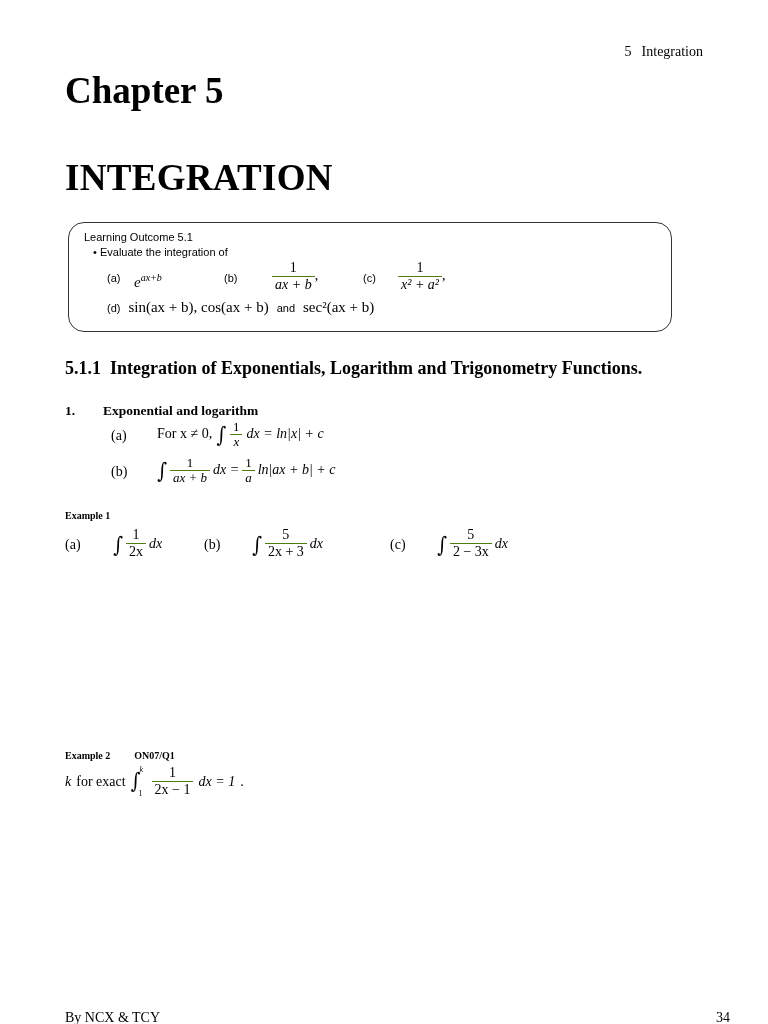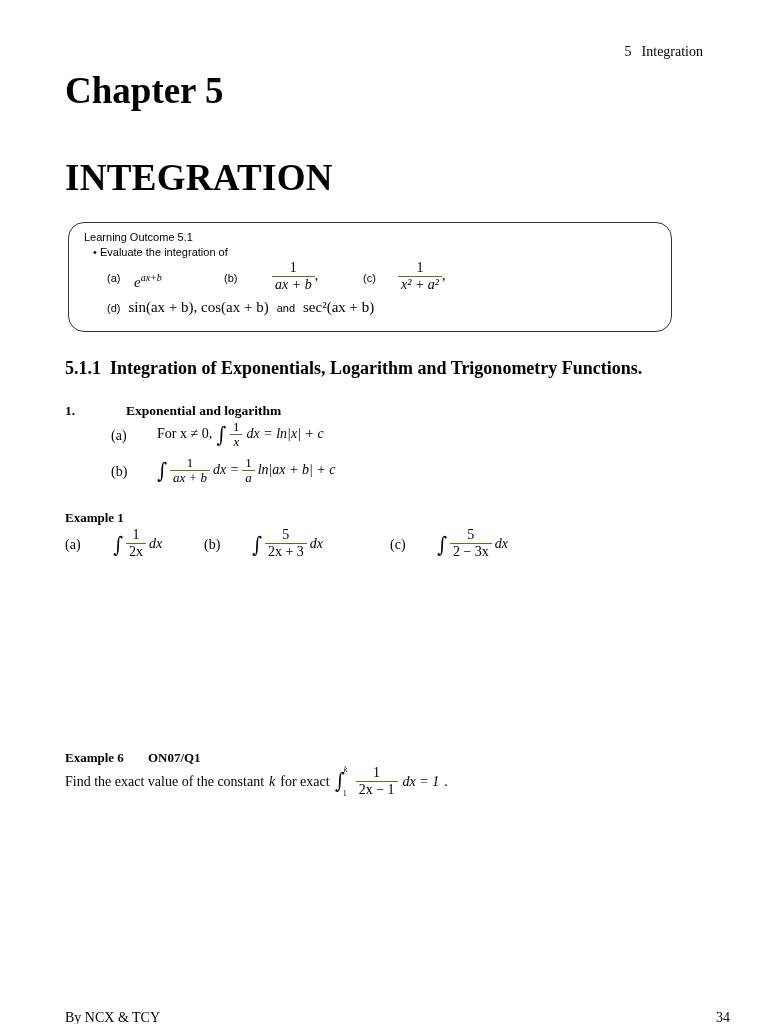--- a/index.html
+++ b/index.html
@@ -19,21 +19,21 @@
 
   .frac { display: inline-flex; flex-direction: column; align-items: center; vertical-align: middle; font-family: "Liberation Serif", serif; }
   .frac .n { padding: 0 3px; line-height: 1.05; }
   .frac .d { border-top: 1px solid #4d7c0f; padding: 0 3px; line-height: 1.1; }
   .int { font-family: "DejaVu Serif", serif; font-size: 19px; vertical-align: middle; display: inline-block; transform: scaleY(1.15); }
 
   .section-heading { left: 65px; top: 358px; font-size: 18px; font-weight: bold; }
   .num-heading { top: 403px; font-size: 13.5px; font-weight: bold; }
   .row { font-size: 14px; display: flex; align-items: center; }
   .math { font-family: "Liberation Serif", serif; font-size: 14px; }
-  .ex-head { font-size: 13px; font-weight: bold; }
+  .ex-head { font-size: 10px; font-weight: bold; }
 
   .footer { top: 990px; font-size: 14px; margin-top: 20px; }
 </style>
 </head>
 <body>
 
 <div class="abs running-header serif">
   <span class="num">5</span><span>Integration</span>
 </div>
 
@@ -72,21 +72,21 @@
   <span class="math" style="font-size:15px;">sin(ax + b), cos(ax + b)</span>
   <span class="lo-text">and</span>
   <span class="math" style="font-size:15px;">sec²(ax + b)</span>
 </div>
 
 <div class="abs section-heading">
   <span>5.1.1</span>&nbsp;&nbsp;<span>Integration of Exponentials, Logarithm and Trigonometry Functions.</span>
 </div>
 
 <div class="abs num-heading" style="left:65px;">1.</div>
-<div class="abs num-heading" style="left:126px;">Exponential and logarithm</div>
+<div class="abs num-heading" style="left:103px;">Exponential and logarithm</div>
 
 <div class="abs math" style="left:111px; top:428px;">(a)</div>
 <div class="abs row" style="left:157px; top:420px; gap:4px;">
   <span class="math">For x ≠ 0,</span>
   <span class="int">∫</span>
   <span class="frac" style="font-size:13px;">
       <span class="n">1</span>
       <span class="d it">x</span>
     </span>
   <span class="math it">dx = ln|x| + c</span>
@@ -133,25 +133,24 @@
 <div class="abs row" style="left:437px; top:528px; gap:3px;">
   <span class="int">∫</span>
   <span class="frac" style="font-size:14px;">
       <span class="n">5</span>
       <span class="d">2 − 3x</span>
     </span>
   <span class="math it">dx</span>
 </div>
 
 <div class="abs ex-head" style="left:65px; top:750px;">
-  <span>Example 6</span><span style="display:inline-block; width:24px;"></span><span>ON07/Q1</span>
+  <span>Example 2</span><span style="display:inline-block; width:24px;"></span><span>ON07/Q1</span>
 </div>
 
 <div class="abs row" style="left:65px; top:766px; gap:5px;">
-  <span class="math">Find the exact value of the constant</span>
   <span class="math it">k</span>
   <span class="math">for exact</span>
   <span style="position:relative; display:inline-block; width:16px; height:30px;">
     <span class="int" style="position:absolute; left:0; top:2px;">∫</span>
     <span class="math it" style="position:absolute; left:9px; top:-2px; font-size:8px;">k</span>
     <span class="math" style="position:absolute; left:8px; top:22px; font-size:8px;">1</span>
   </span>
   <span class="frac" style="font-size:14px;">
       <span class="n">1</span>
       <span class="d">2x − 1</span>

